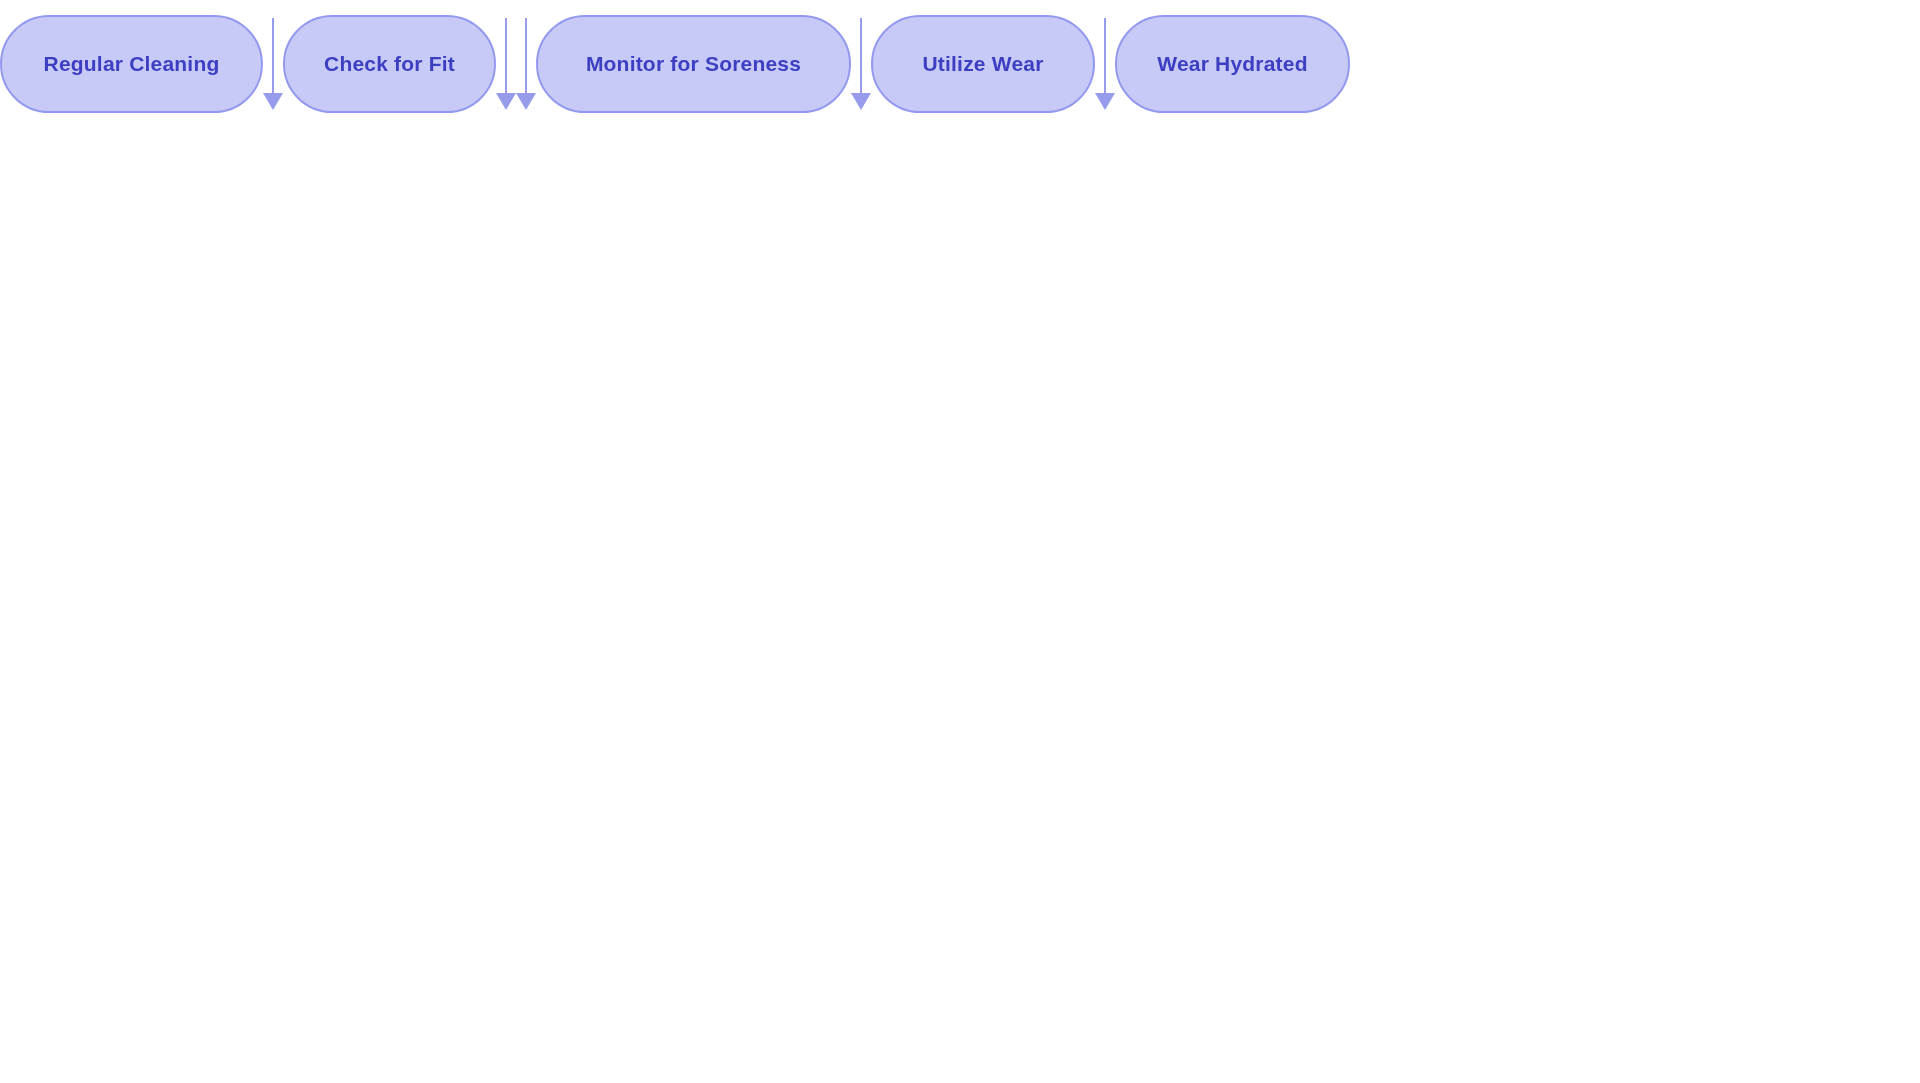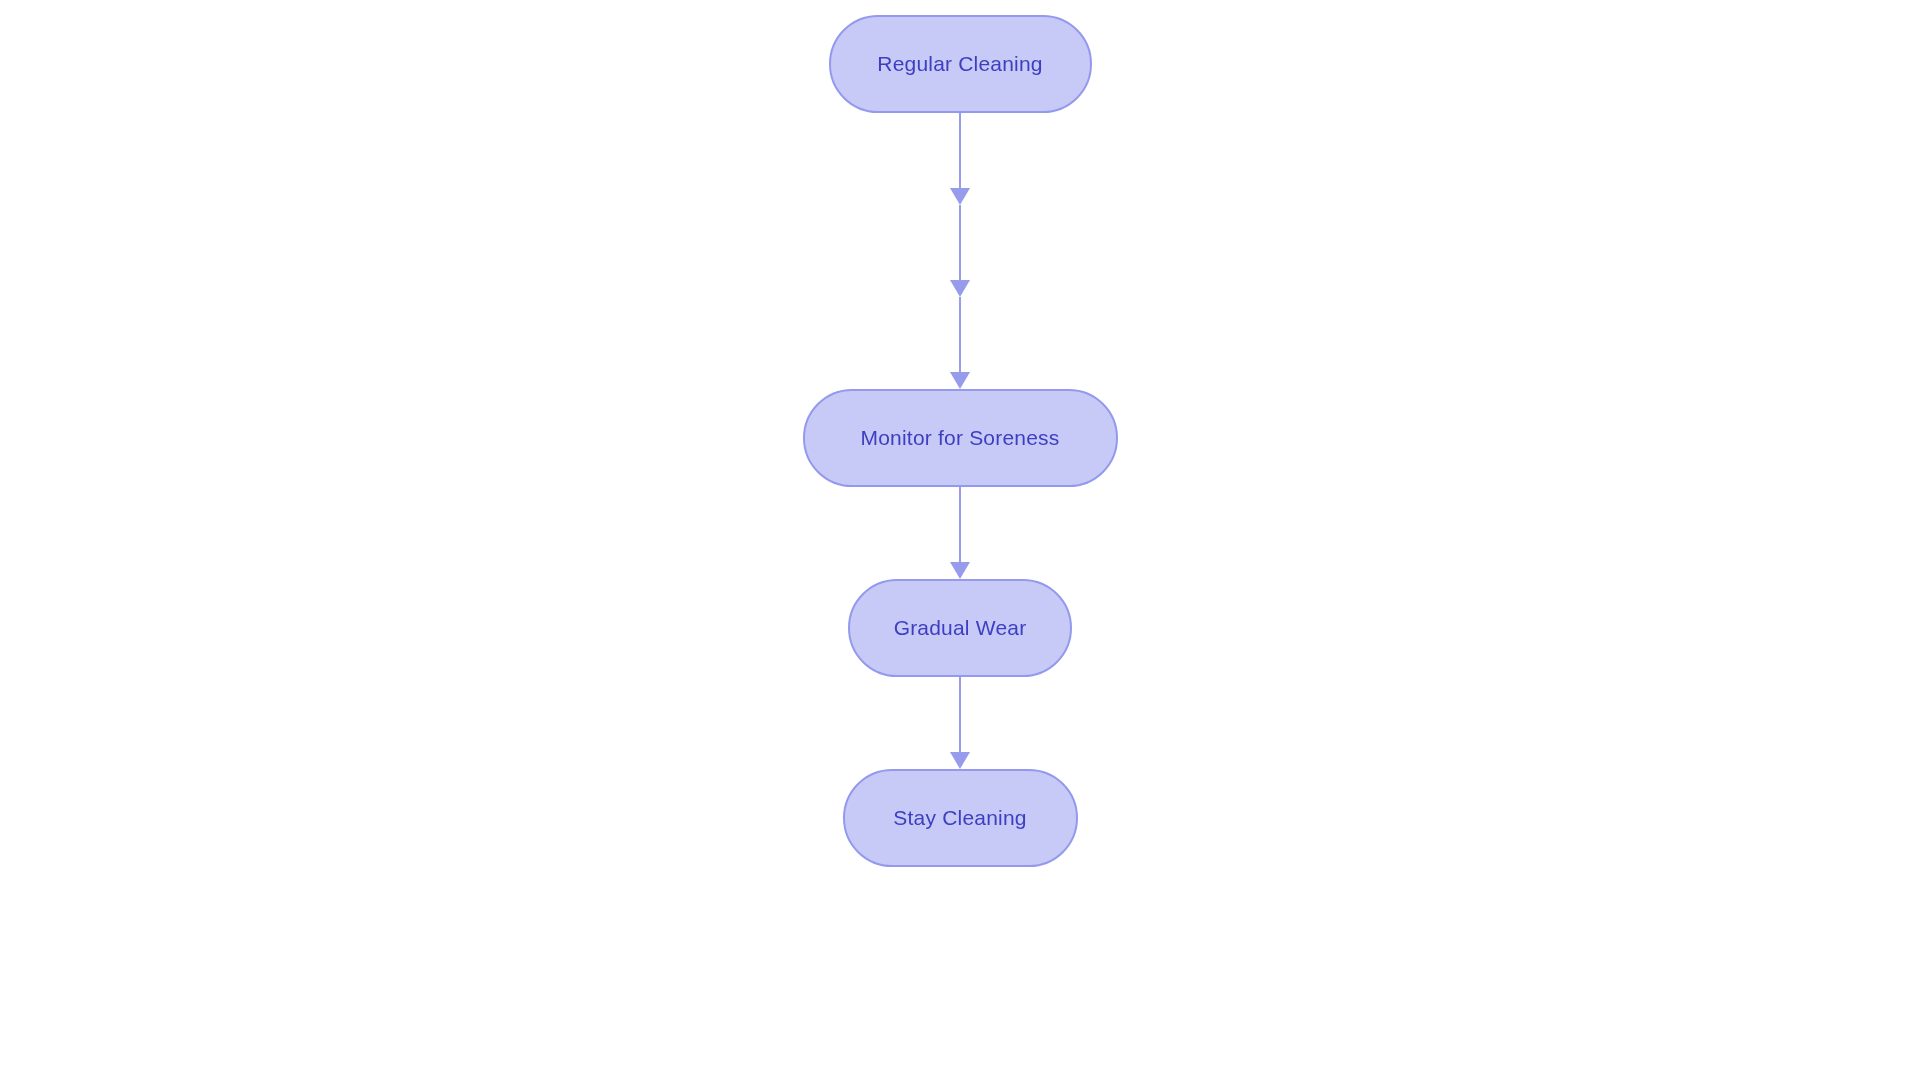--- a/index.html
+++ b/index.html
@@ -14,22 +14,22 @@
     background: var(--canvas-bg, #ffffff);
     overflow: hidden;
     font-family: "Liberation Sans", "DejaVu Sans", sans-serif;
   }
   .flow {
     position: absolute;
     top: 15px;
     left: 0;
     width: 100%;
     display: flex;
-    flex-direction: column;
     align-items: center;
+    font-weight: bold;
   }
   .node {
     box-sizing: border-box;
     height: 98px;
     border-radius: 49px;
     background: var(--node-fill, #c7caf6);
     border: 2px solid var(--node-border, #9399ee);
     color: var(--node-text, #3c3fc1);
     font-size: 21px;
     letter-spacing: 0.2px;
@@ -72,20 +72,23 @@
 
     <div class="node n1">
       <span>Regular Cleaning</span>
     </div>
 
     <div class="connector">
       <div class="line"></div>
       <div class="arrowhead"></div>
     </div>
 
+    <div class="node n2">
+      <span>Check for Fit</span>
+    </div>
 
     <div class="connector">
       <div class="line"></div>
       <div class="arrowhead"></div>
     </div>
 
 
     <div class="connector">
       <div class="line"></div>
       <div class="arrowhead"></div>
@@ -94,26 +97,26 @@
     <div class="node n4">
       <span>Monitor for Soreness</span>
     </div>
 
     <div class="connector">
       <div class="line"></div>
       <div class="arrowhead"></div>
     </div>
 
     <div class="node n5">
-      <span>Gradual Wear</span>
+      <span>Utilize Wear</span>
     </div>
 
     <div class="connector">
       <div class="line"></div>
       <div class="arrowhead"></div>
     </div>
 
     <div class="node n6">
-      <span>Stay Cleaning</span>
+      <span>Wear Hydrated</span>
     </div>
 
   </div>
 </div>
 
 </body></html>

